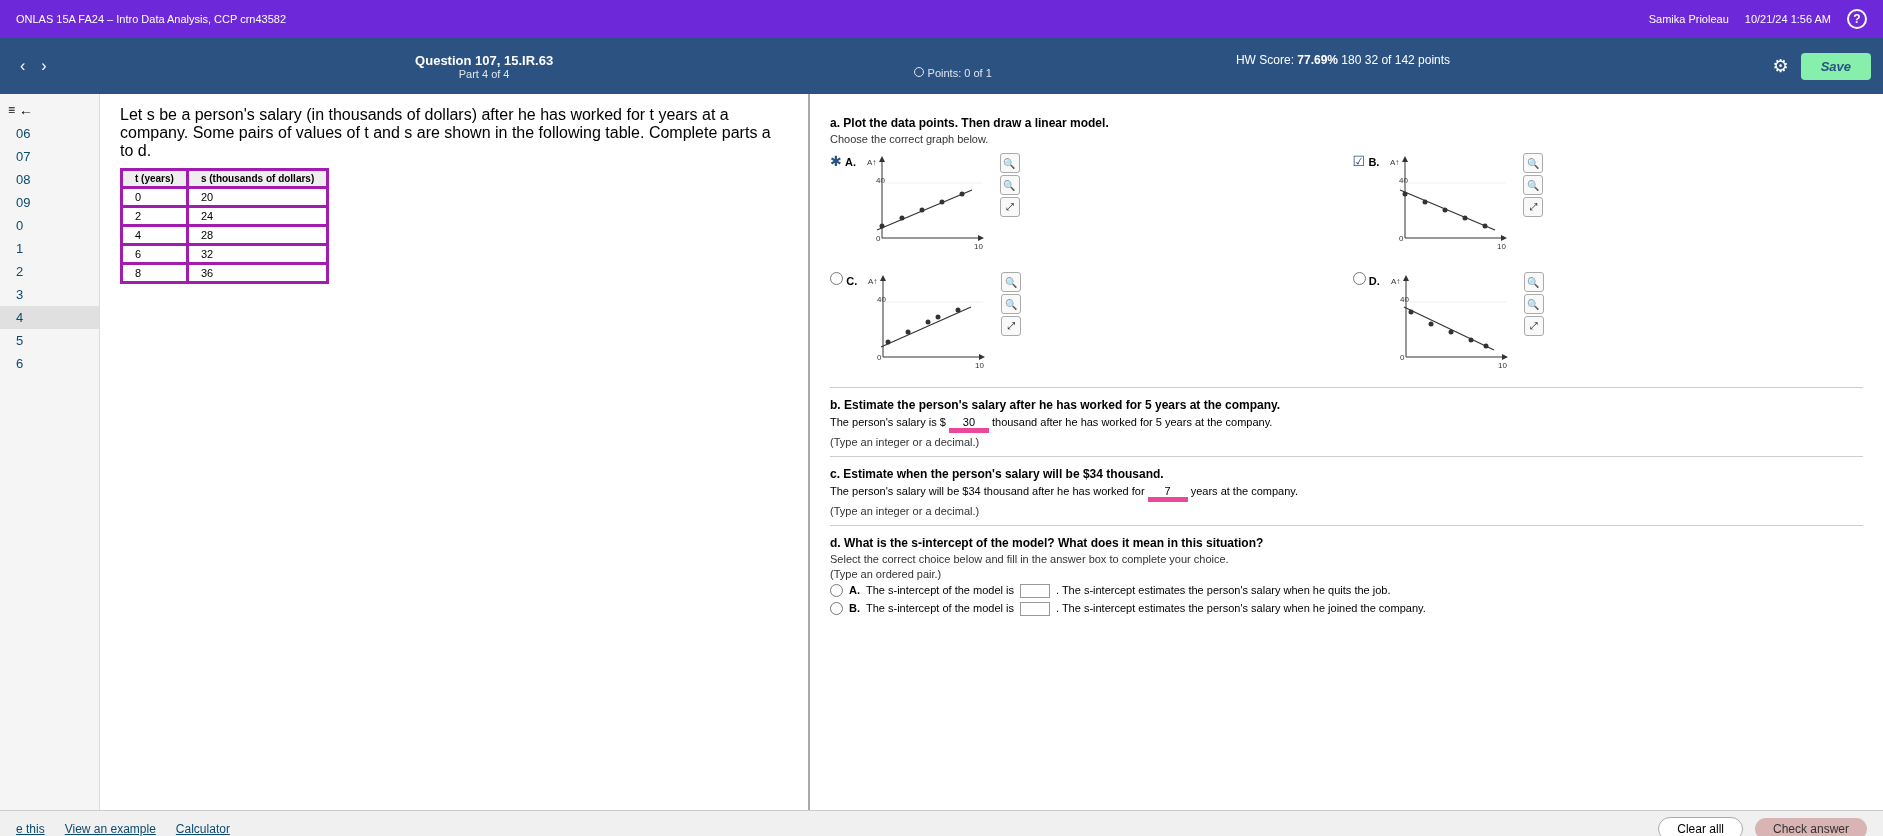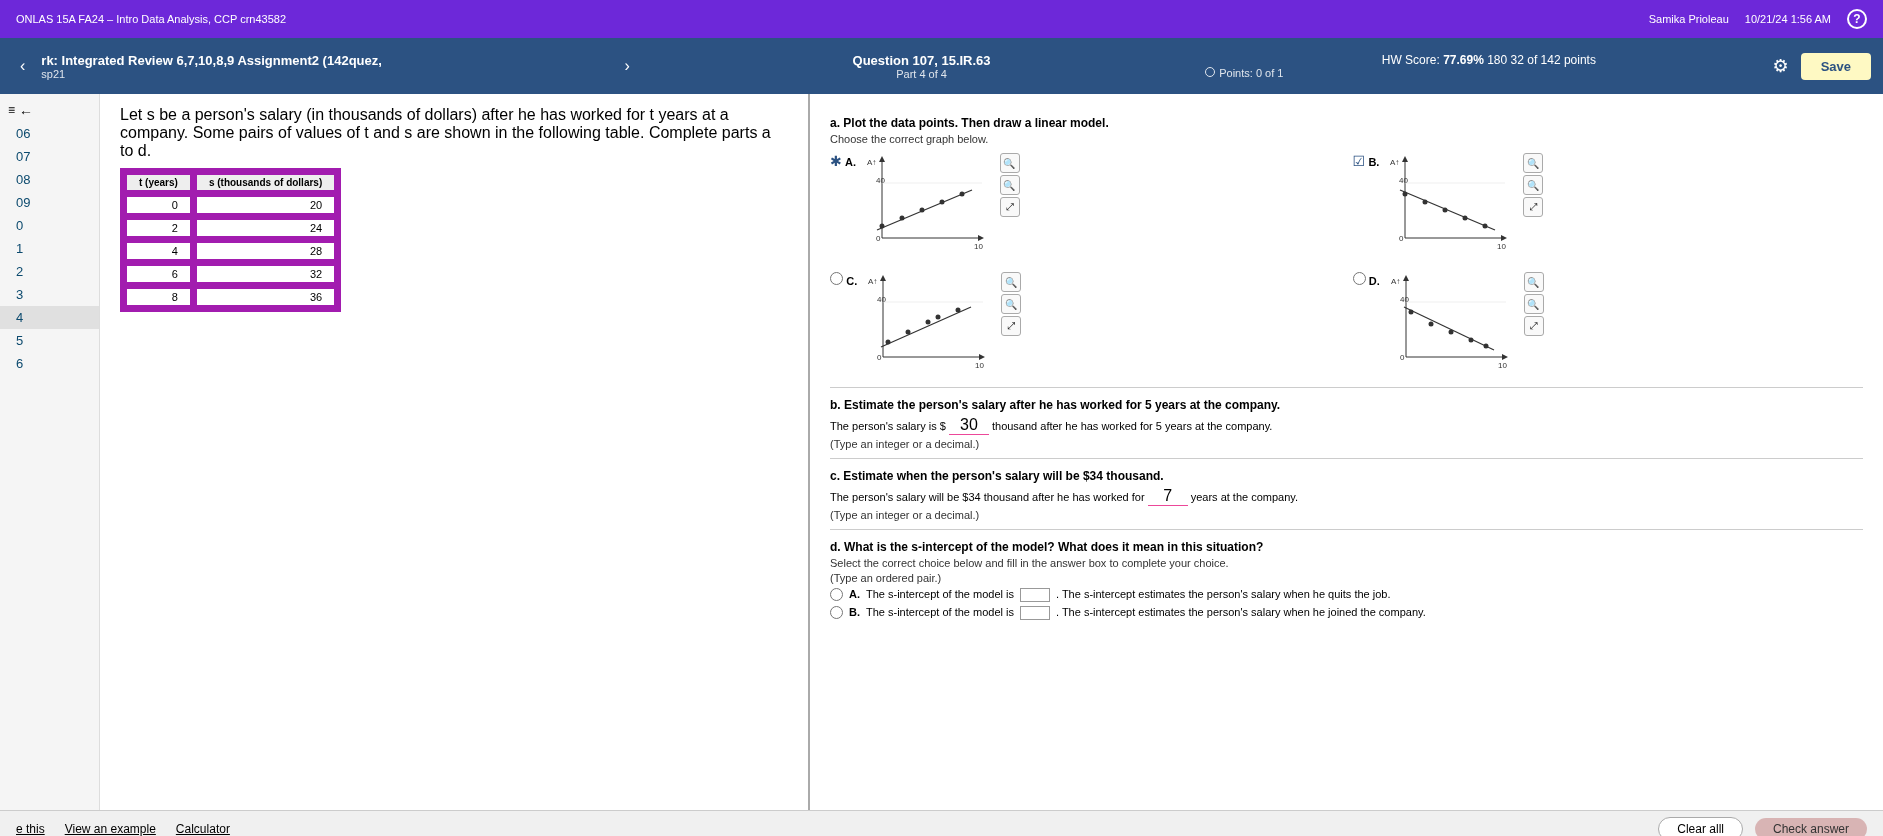--- a/index.html
+++ b/index.html
@@ -76,28 +76,29 @@
       opacity: 0.85;
       display: flex;
       align-items: flex-start;
     }
     .header-actions {
       display: flex;
       align-items: center;
       gap: 12px;
     }
     .save-btn {
-      background: #fef9c3;
+      background: #86efac;
       color: #2c5282;
       border: none;
       border-radius: 4px;
       padding: 6px 20px;
       font-size: 13px;
       font-weight: bold;
       cursor: pointer;
+      font-style: italic;
     }
     .gear-icon {
       font-size: 18px;
       cursor: pointer;
       color: #fff;
     }
 
     
     .main-container {
       display: flex;
@@ -162,21 +163,21 @@
       display: flex;
       align-items: center;
       justify-content: space-between;
       padding: 0 16px;
     }
     .bottom-links {
       display: flex;
       gap: 20px;
     }
     .bottom-link {
-      color: #000000;
+      color: #0c4a6e;
       text-decoration: underline;
       cursor: pointer;
       font-size: 12px;
     }
     .bottom-actions {
       display: flex;
       gap: 12px;
       align-items: center;
     }
     .clear-all-btn {
@@ -196,23 +197,23 @@
       cursor: pointer;
       color: #333;
     }
 
     
     .data-table {
       border-collapse: collapse;
       margin-top: 8px;
     }
     .data-table th, .data-table td {
-      border: 7px solid #a21caf;
+      border: 3px solid #a21caf;
       padding: 2px 12px;
-      text-align: right;
+      text-align: left;
       font-size: 11px;
     }
     .data-table th {
       background: #eee;
       font-size: 10px;
     }
 
     
     .graphs-grid {
       display: grid;
@@ -241,23 +242,23 @@
     .option-row {
       display: flex;
       align-items: flex-start;
       gap: 6px;
       margin-bottom: 4px;
     }
 
     
     .answer-input {
       border: none;
-      border-bottom: 1px solid #ec4899;
+      border-bottom: 5px solid #ec4899;
       width: 40px;
-      font-size: 16px;
+      font-size: 11px;
       text-align: center;
       background: transparent;
     }
     .answer-input-sm {
       border: 1px solid #999;
       width: 30px;
       font-size: 11px;
       text-align: center;
     }
 
@@ -328,24 +329,20 @@
   <span>ONLAS 15A FA24 – Intro Data Analysis, CCP crn43582</span>
   <div class="top-bar-right">
     <span>Samika Prioleau</span>
     <span>10/21/24 1:56 AM</span>
     <div class="help-icon">?</div>
   </div>
 </div>
 
 <div class="header">
   <button class="header-nav-btn">‹</button>
-  <div class="header-assignment">
-    <div class="header-assignment-title">rk: Integrated Review 6,7,10,8,9 Assignment2 (142quez,</div>
-    <div class="header-assignment-sub">sp21</div>
-  </div>
   <button class="header-nav-btn">›</button>
   <div class="header-question">
     <div class="header-question-title">Question 107, 15.IR.63</div>
     <div class="header-question-part">Part 4 of 4</div>
   </div>
   <div class="header-score">
     <div class="header-score-text">
       <span>HW Score:</span>
       <strong>77.69%</strong>
       <span>180 32 of 142 points</span>

